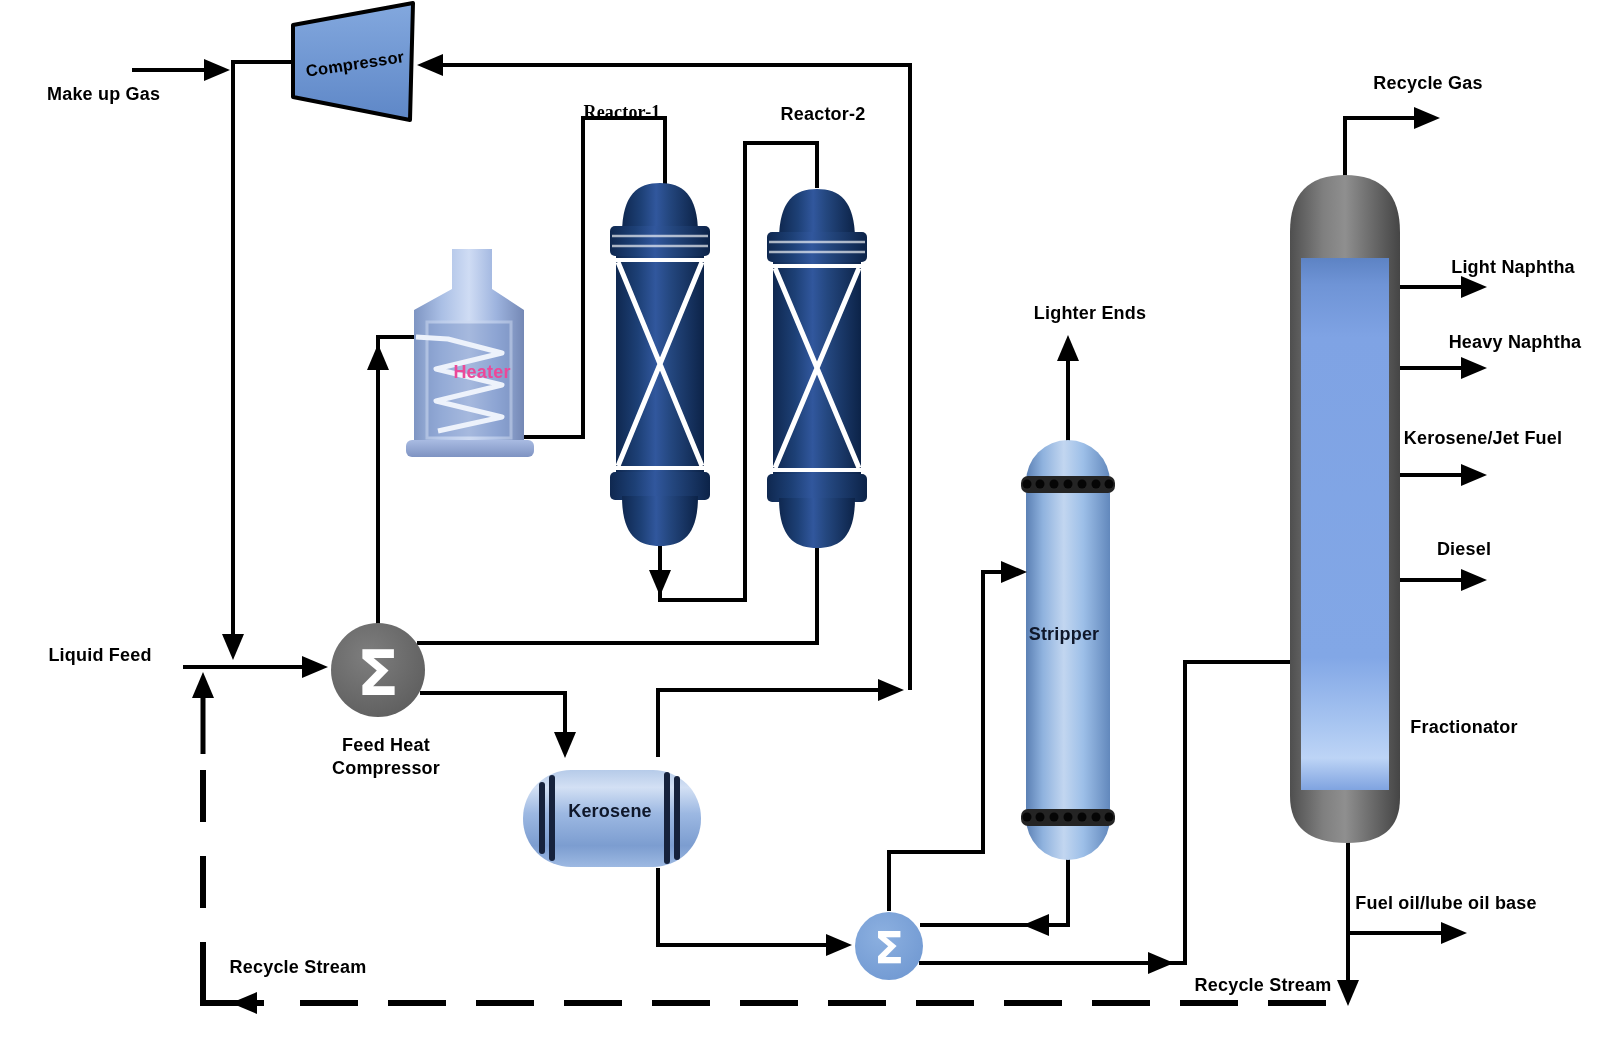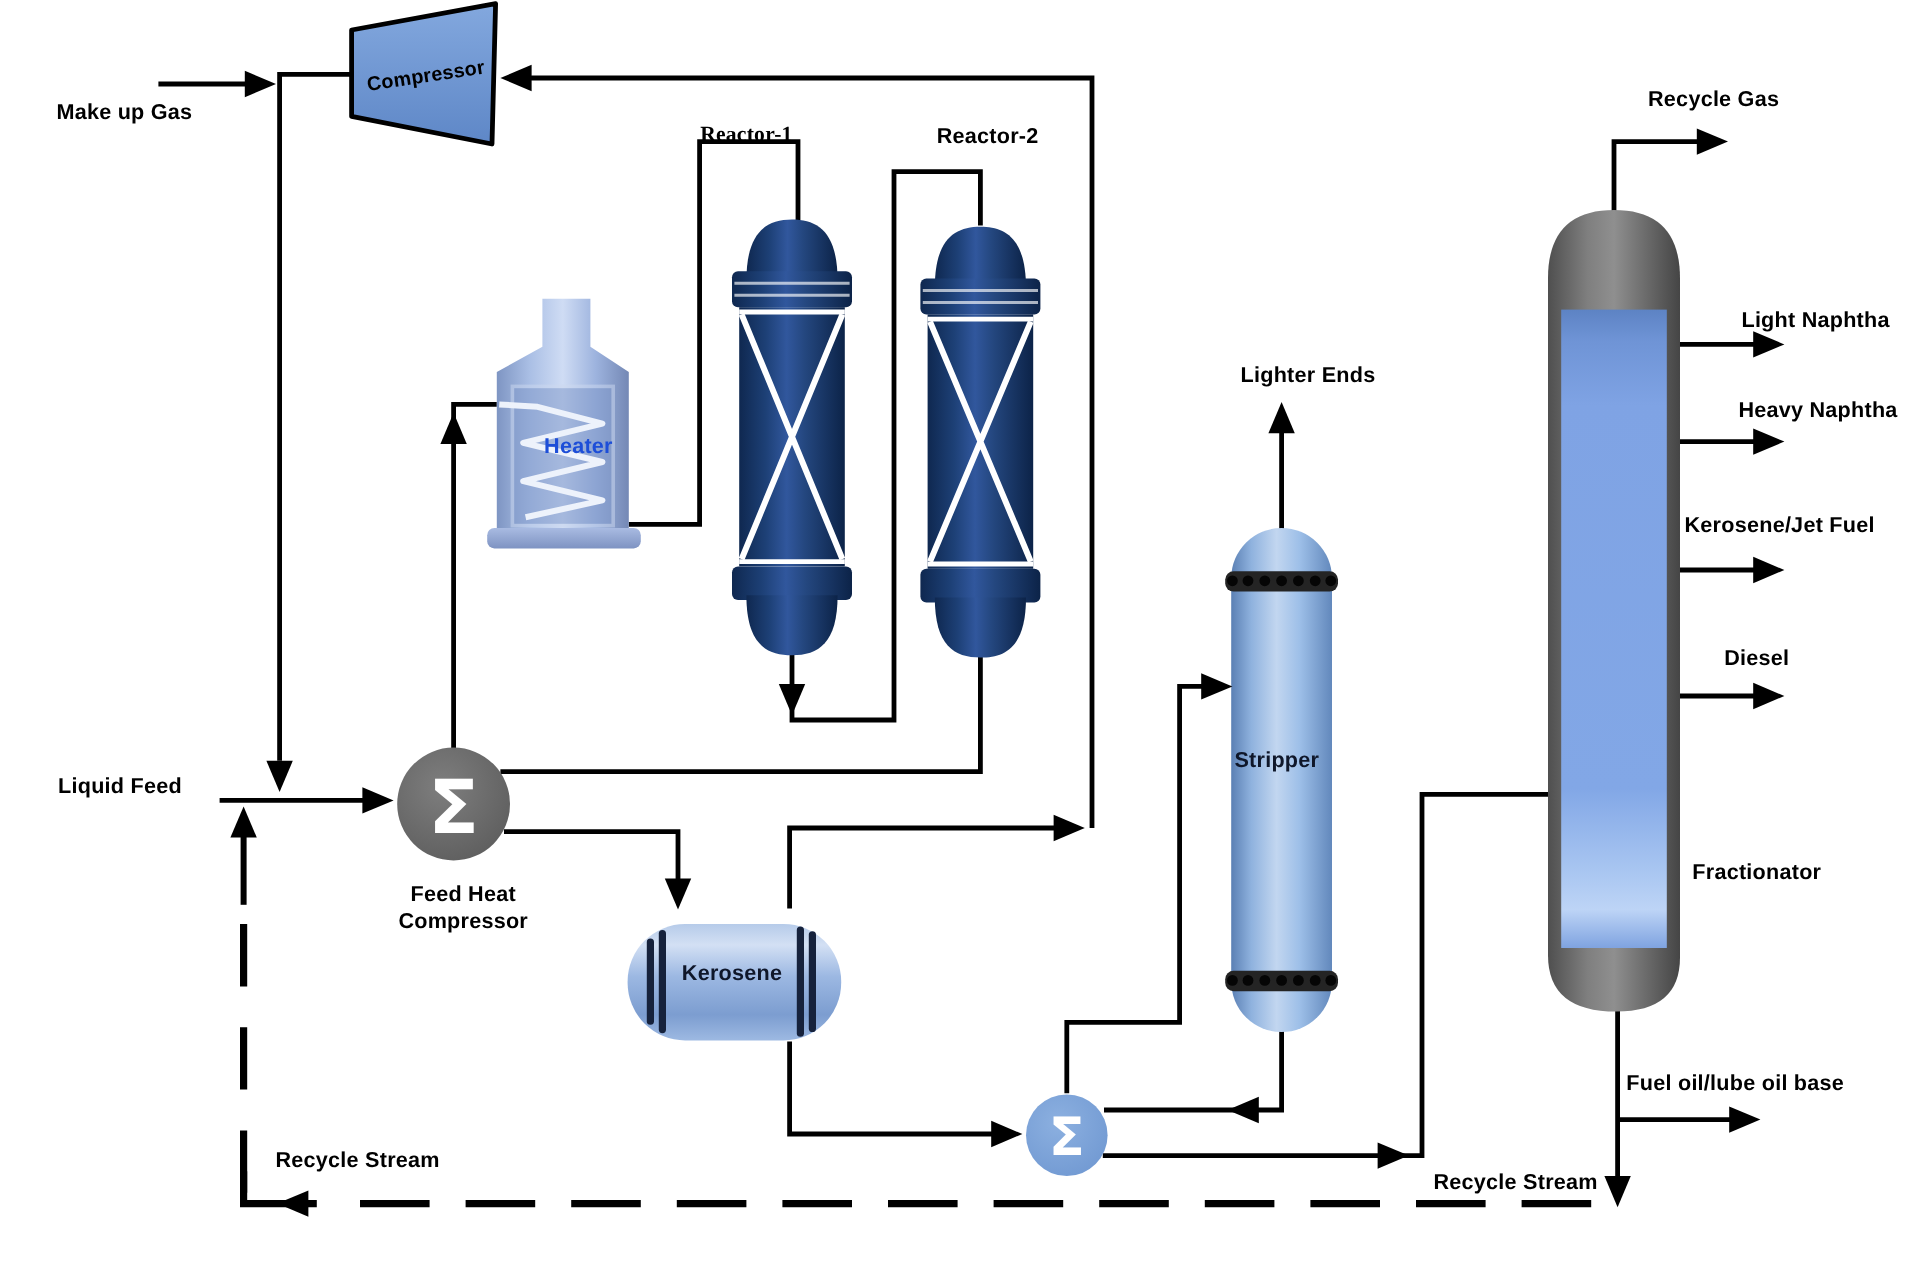--- a/index.html
+++ b/index.html
@@ -3,21 +3,21 @@
 <meta charset="utf-8">
 <style>
   html,body{margin:0;padding:0;background:#fff;}
   #canvas{position:relative;width:1600px;height:1054px;background:#ffffff;overflow:hidden;
           font-family:"Liberation Sans",sans-serif;}
   #pfd-svg{position:absolute;left:0;top:0;}
   .lbl{position:absolute;font-weight:bold;font-size:18px;color:#000;white-space:nowrap;
        transform:translate(-50%,-50%);letter-spacing:0.2px;}
   .lbl.anchor-left{transform:translateY(-50%);}
   .lbl.rot{transform:translate(-50%,-50%) rotate(-8.5deg);font-size:16.5px;}
-  .lbl.red{color:#1d4ed8;}
+  .lbl.red{color:#ec4899;}
   .lbl.navy{color:#0f172a;}
   .lbl.wrap{white-space:normal;text-align:center;width:140px;line-height:1.25;}
 </style>
 </head>
 <body>
 
 <div id="canvas">
 
 <svg id="pfd-svg" width="1600" height="1054" viewBox="0 0 1600 1054">
   <defs>

